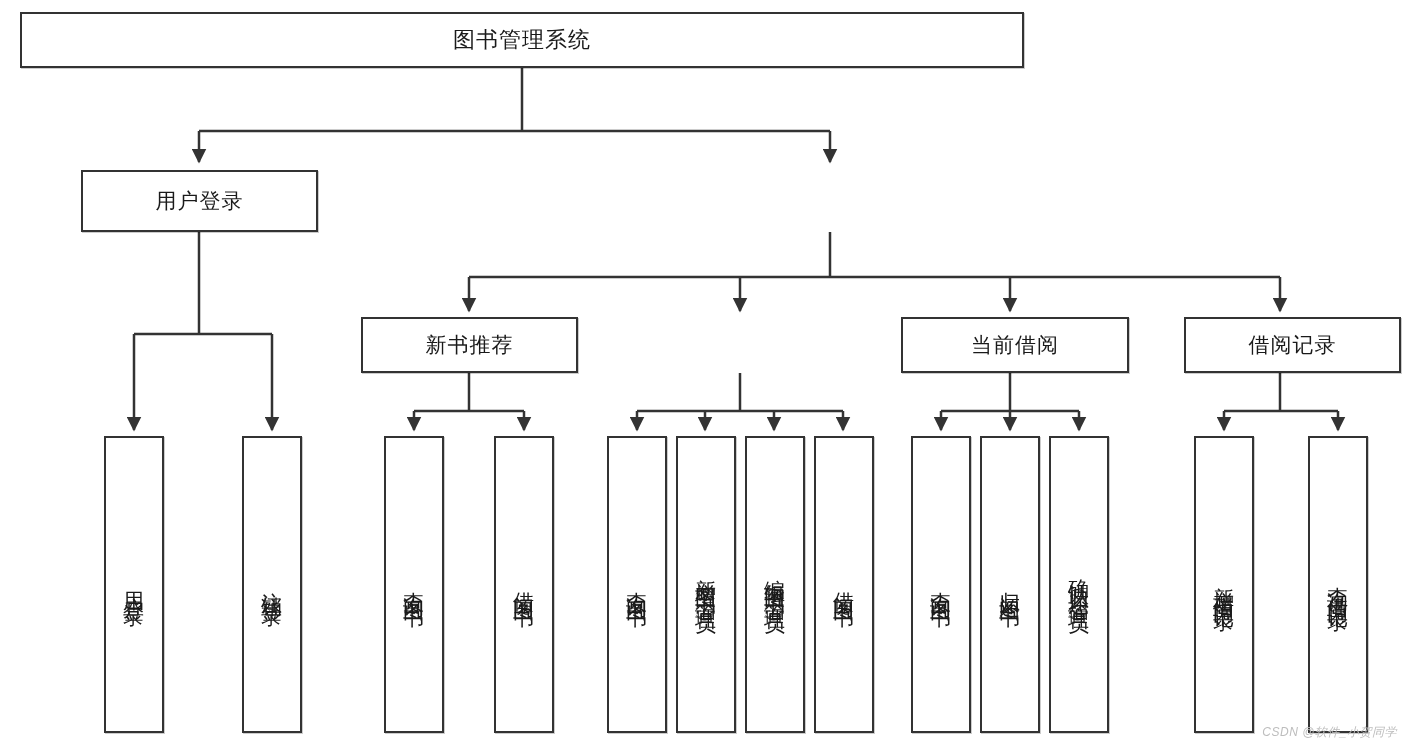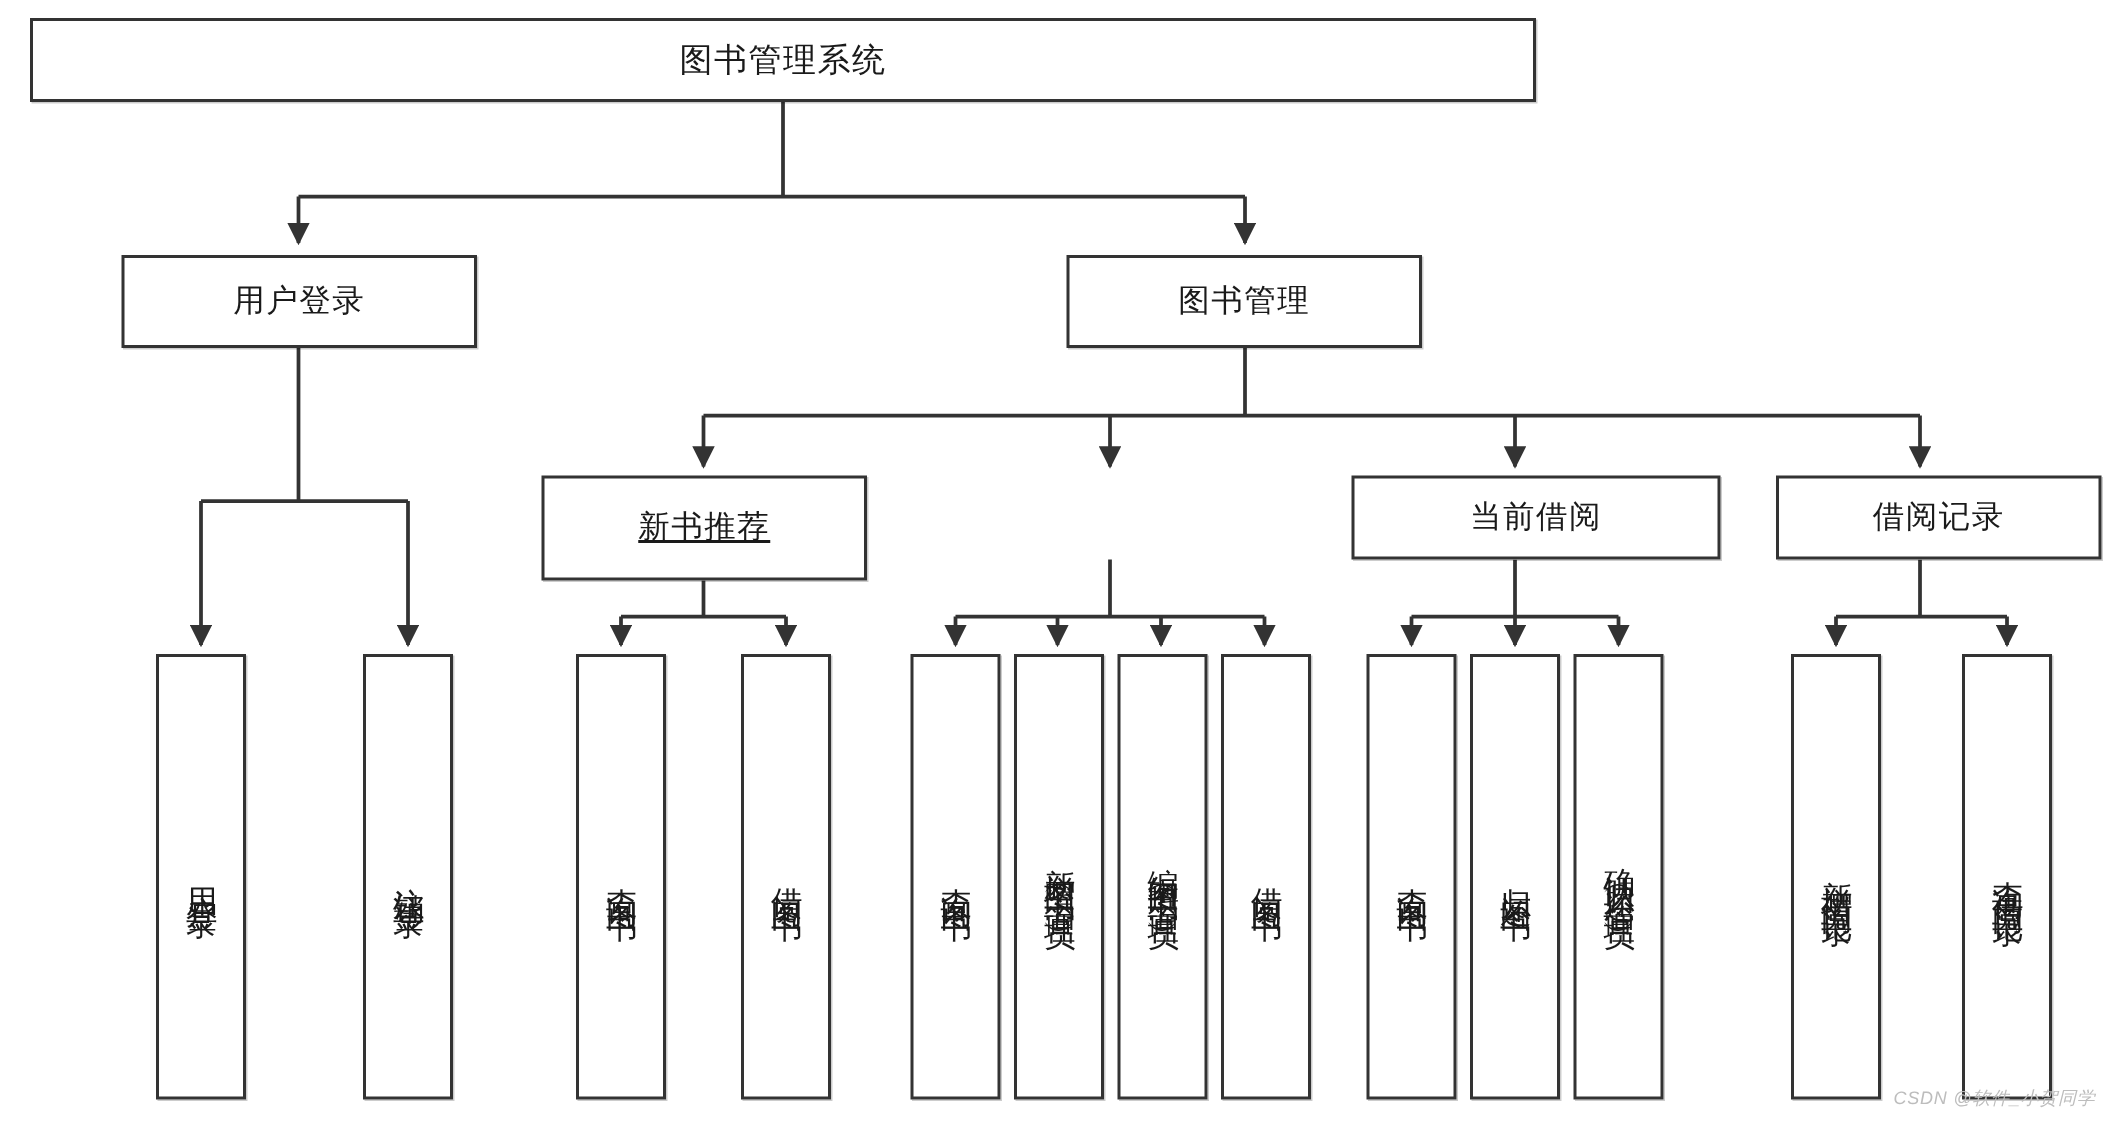--- a/index.html
+++ b/index.html
@@ -117,24 +117,23 @@
       <path d="M 1280 373 L 1280 411"></path>
       <path d="M 1224 411 L 1338 411"></path>
       <path d="M 1224 411 L 1224 430" marker-end="url(#arrow)"></path>
       <path d="M 1338 411 L 1338 430" marker-end="url(#arrow)"></path>
     </g>
   </svg>
 
   <div class="node horiz root" style="left:20px; top:12px; width:1004px; height:56px;">图书管理系统</div>
 
   <div class="node horiz" style="left:81px; top:170px; width:237px; height:62px;">用户登录</div>
-  <div class="node horiz" style="left:711px; top:170px; width:237px; height:62px;">图书管理</div>
 
-  <div class="node horiz" style="left:361px; top:317px; width:217px; height:70px;text-decoration:underline;">新书推荐</div>
-  <div class="node horiz" style="left:901px; top:317px; width:246px; height:56px;">当前借阅</div>
+  <div class="node horiz" style="left:361px; top:317px; width:217px; height:56px;">新书推荐</div>
+  <div class="node horiz" style="left:901px; top:317px; width:228px; height:56px;">当前借阅</div>
   <div class="node horiz" style="left:1184px; top:317px; width:217px; height:56px;">借阅记录</div>
 
   <div class="node vert" style="left:104px; top:436px; width:60px; height:297px;">用户登录</div>
   <div class="node vert" style="left:242px; top:436px; width:60px; height:297px;">注销登录</div>
 
   <div class="node vert" style="left:384px; top:436px; width:60px; height:297px;">查询图书</div>
   <div class="node vert" style="left:494px; top:436px; width:60px; height:297px;">借阅图书</div>
 
   <div class="node vert" style="left:607px; top:436px; width:60px; height:297px;">查询图书</div>
   <div class="node vert" style="left:676px; top:436px; width:60px; height:297px;">新增图书（管理员）</div>

